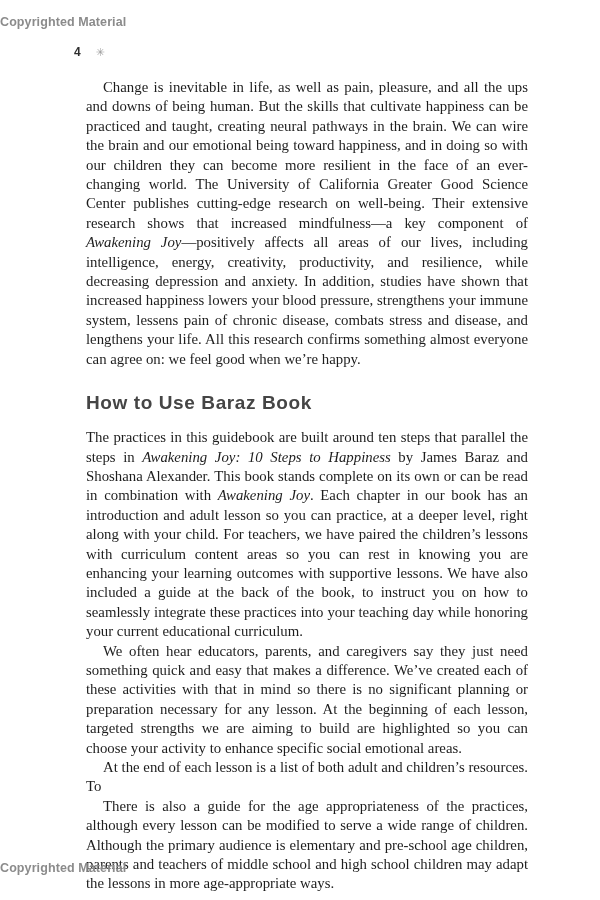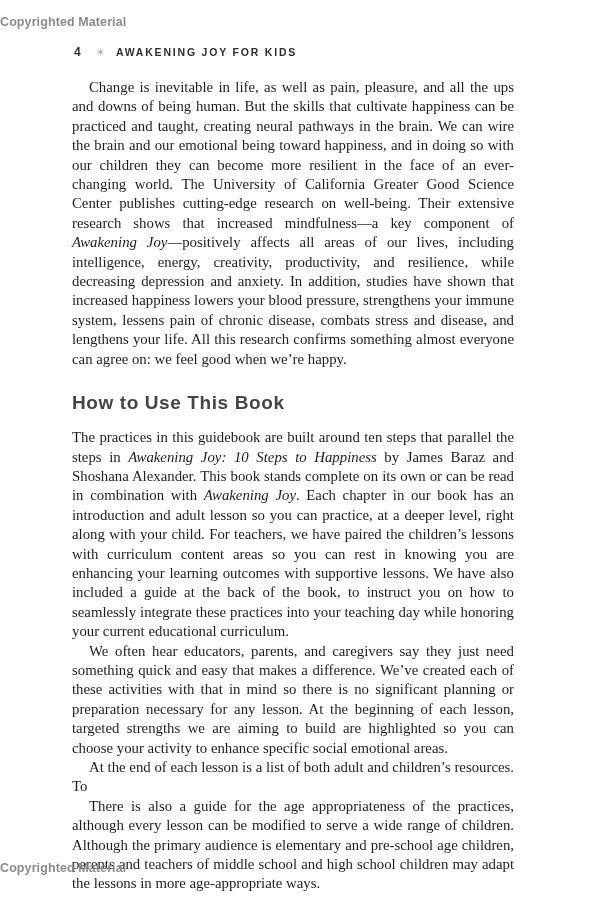--- a/index.html
+++ b/index.html
@@ -49,21 +49,21 @@
     line-height: 1;
   }
   .running-title {
     font-size: 10.5px;
     font-weight: 700;
     letter-spacing: 1.8px;
   }
 
   .text-block {
     position: absolute;
-    left: 72px;
+    left: 86px;
     top: 78px;
     width: 442px;
   }
   .body-paragraph {
     margin: 0;
     font-size: 14.8px;
     line-height: 19.4px;
     color: #1d1d1d;
     text-align: justify;
     hyphens: auto;
@@ -84,26 +84,25 @@
 </head>
 <body>
 
 <div class="page">
 
   <div class="copyright top">Copyrighted Material</div>
 
   <header class="running-header">
     <span class="page-number">4</span>
     <span class="sun-icon">✳</span>
-    <span class="running-title">AWAKENING JOY FOR KIDS</span>
   </header>
 
   <main class="text-block">
       <p class="body-paragraph indent"><span class="">Change is inevitable in life, as well as pain, pleasure, and all the ups and downs of being human. But the skills that cultivate happiness can be practiced and taught, creating neural pathways in the brain. We can wire the brain and our emotional being toward happiness, and in doing so with our children they can become more resilient in the face of an ever-changing world. The University of California Greater Good Science Center publishes cutting-edge research on well-being. Their extensive research shows that increased mindfulness—a key component of </span><span class="italic">Awakening Joy</span><span class="">—positively affects all areas of our lives, including intelligence, energy, creativity, productivity, and resilience, while decreasing depression and anxiety. In addition, studies have shown that increased happiness lowers your blood pressure, strengthens your immune system, lessens pain of chronic disease, combats stress and disease, and lengthens your life. All this research confirms something almost everyone can agree on: we feel good when we’re happy.</span></p>
-      <h2 class="section-heading">How to Use This Book</h2>
+      <h2 class="section-heading">How to Use Baraz Book</h2>
       <p class="body-paragraph"><span class="">The practices in this guidebook are built around ten steps that parallel the steps in </span><span class="italic">Awakening Joy: 10 Steps to Happiness</span><span class=""> by James Baraz and Shoshana Alexander. This book stands complete on its own or can be read in combination with </span><span class="italic">Awakening Joy</span><span class="">. Each chapter in our book has an introduction and adult lesson so you can practice, at a deeper level, right along with your child. For teachers, we have paired the children’s lessons with curriculum content areas so you can rest in knowing you are enhancing your learning outcomes with supportive lessons. We have also included a guide at the back of the book, to instruct you on how to seamlessly integrate these practices into your teaching day while honoring your current educational curriculum.</span></p>
       <p class="body-paragraph indent"><span class="">We often hear educators, parents, and caregivers say they just need something quick and easy that makes a difference. We’ve created each of these activities with that in mind so there is no significant planning or preparation necessary for any lesson. At the beginning of each lesson, targeted strengths we are aiming to build are highlighted so you can choose your activity to enhance specific social emotional areas.</span></p>
       <p class="body-paragraph indent"><span class="">At the end of each lesson is a list of both adult and children’s resources. To</span></p>
       <p class="body-paragraph indent"><span class="">There is also a guide for the age appropriateness of the practices, although every lesson can be modified to serve a wide range of children. Although the primary audience is elementary and pre-school age children, parents and teachers of middle school and high school children may adapt the lessons in more age-appropriate ways.</span></p>
     </main>
 
   <div class="copyright bottom">Copyrighted Material</div>
 
 </div>
 

